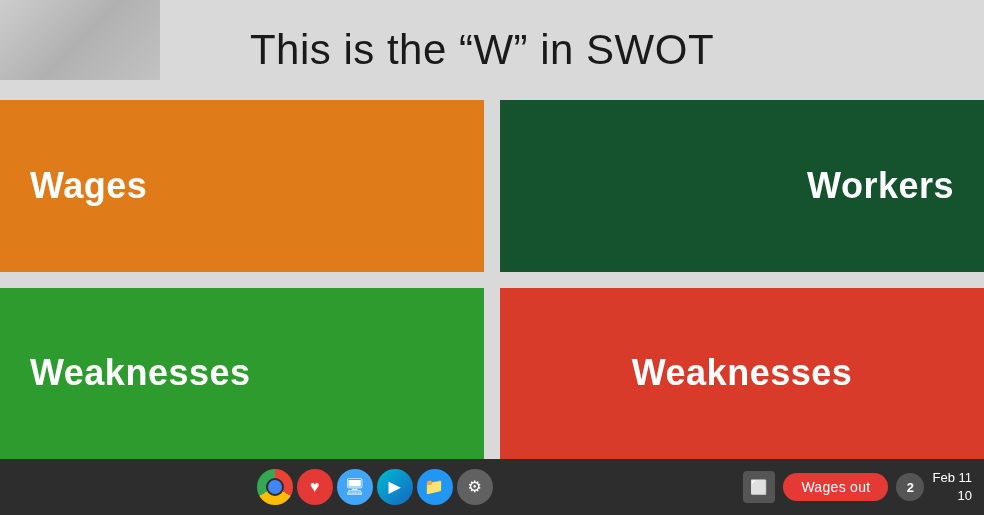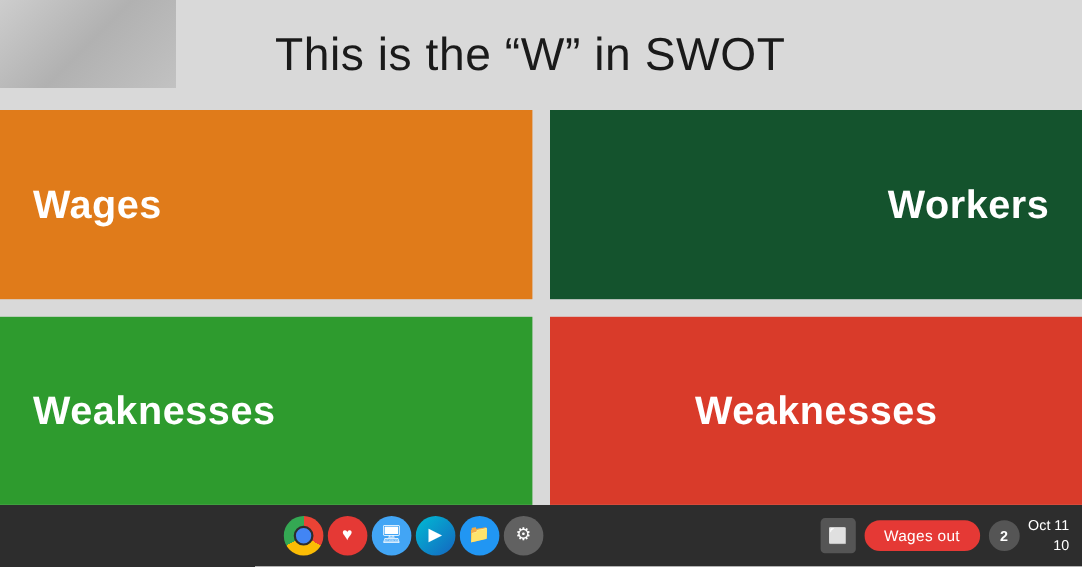--- a/index.html
+++ b/index.html
@@ -280,18 +280,18 @@
 
     <div class="taskbar-square-icon">
       <span style="color:white;font-size:14px;">⬜</span>
     </div>
 
     <button class="sign-out-btn">Wages out</button>
 
     <div class="notification-badge">2</div>
 
     <div class="taskbar-time">
-      <div>Oct 11</div>
+      <div>Feb 11</div>
       <div>10</div>
     </div>
 
   </div>
 </div>
 
 </body></html>

